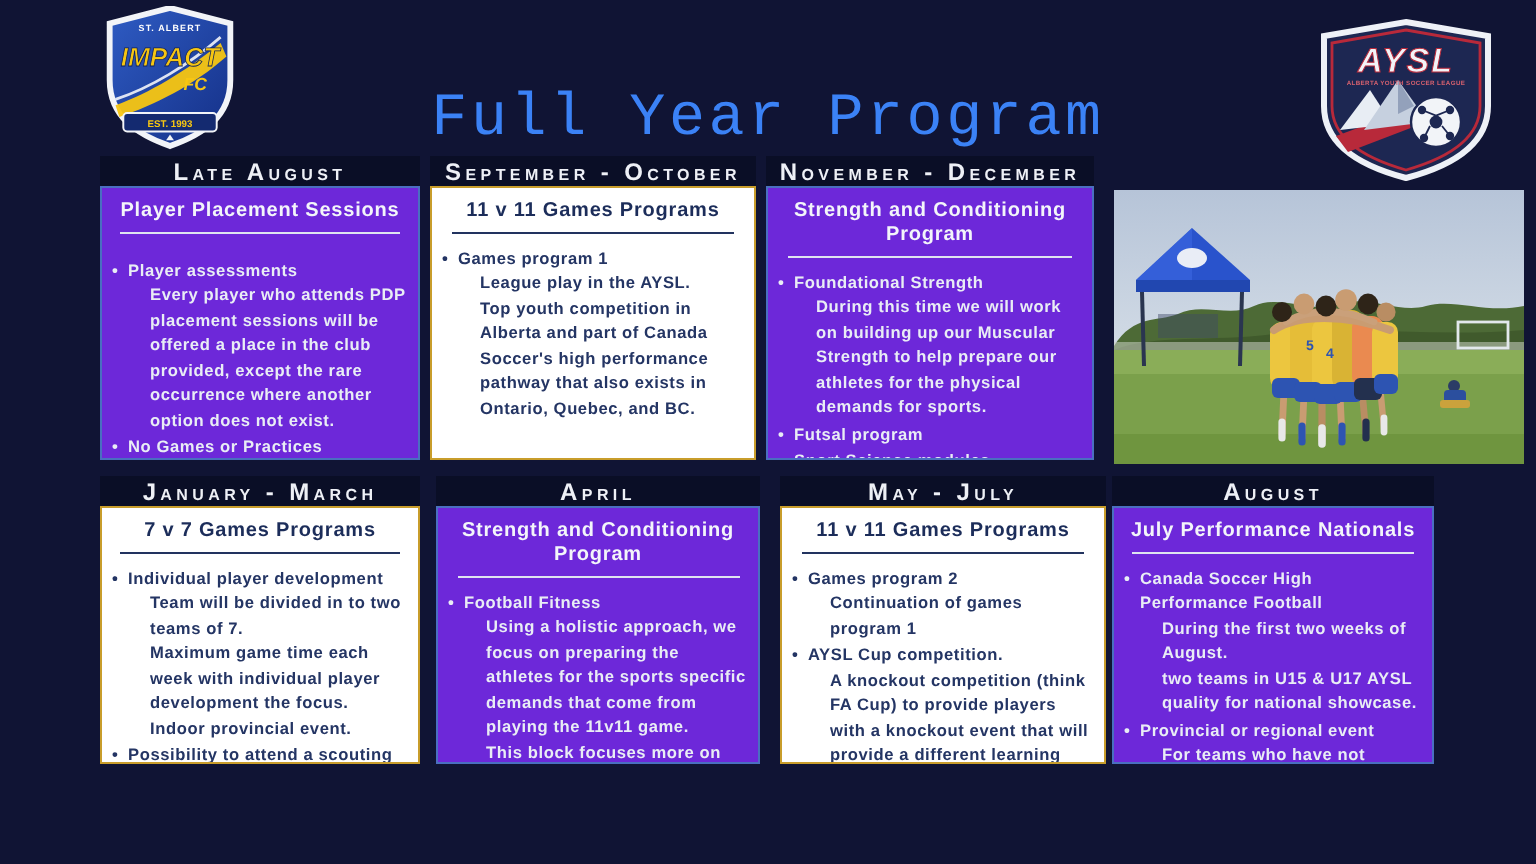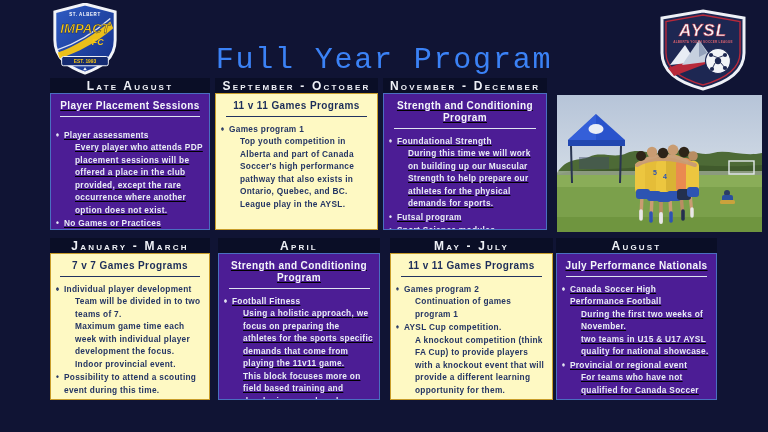--- a/index.html
+++ b/index.html
@@ -11,24 +11,24 @@
         font-size:30px;letter-spacing:1.8px;color:#3b82f6;white-space:nowrap;}
   .logo{position:absolute;}
   .logo-impact{left:44px;top:3px;width:82px;height:72px;}
   .logo-aysl{left:654px;top:9px;width:98px;height:82px;}
   
   .slot{position:absolute;}
   .period{height:15px;line-height:16px;background:#0a0e26;color:#eef0f6;
         text-align:center;font-size:12px;font-weight:bold;letter-spacing:2.2px;
         font-variant:small-caps;white-space:nowrap;overflow:hidden;}
   .card{box-sizing:border-box;padding:4px 5px;overflow:hidden;}
-  .card.blue{background:#4c1d95;border:1px solid #4a6fc0;text-decoration:underline;}
-  .card.gold{background:#fef9c3;border:1px solid #c89d2b;}
+  .card.blue{background:#6d28d9;border:1px solid #4a6fc0;}
+  .card.gold{background:#ffffff;border:1px solid #c89d2b;}
   .r1 .card{height:137px;}
-  .r2 .card{height:147px;}
+  .r2 .card{height:129px;}
   .ctitle{margin:2px 0 0;text-align:center;font-size:10px;letter-spacing:.4px;
         font-weight:bold;line-height:1.2;}
   .blue .ctitle{color:#f3f5fa;}
   .gold .ctitle{color:#1c2d5a;}
   .rule{height:1px;width:94%;margin:4px auto 6px;}
   .blue .rule{background:#dfe4f0;}
   .gold .rule{background:#22335f;}
   .blist,.sub{list-style:none;margin:0;padding:0;}
   .blist{font-size:8.3px;font-weight:bold;letter-spacing:.3px;line-height:1.5;}
   .blue .blist{color:#e9edf5;}
@@ -105,22 +105,22 @@
     </div>
   </section>
 
   <section class="slot r1" style="left:215px;top:78px;width:163px;">
     <div class="period">September - October</div>
     <div class="card gold">
       <h2 class="ctitle">11 v 11 Games Programs</h2>
       <div class="rule"></div>
       <ul class="blist">
           <li><span>Games program 1</span><ul class="sub">
+              <li><span>League play in the AYSL.</span></li>
               <li><span>Top youth competition in Alberta and part of Canada Soccer's high performance pathway that also exists in Ontario, Quebec, and BC.</span></li>
-              <li><span>League play in the AYSL.</span></li>
             </ul></li>
         </ul>
     </div>
   </section>
 
   <section class="slot r1" style="left:383px;top:78px;width:164px;">
     <div class="period">November - December</div>
     <div class="card blue">
       <h2 class="ctitle">Strength and Conditioning Program</h2>
       <div class="rule"></div>
@@ -264,21 +264,21 @@
     </div>
   </section>
 
   <section class="slot r2" style="left:556px;top:238px;width:161px;">
     <div class="period">August</div>
     <div class="card blue">
       <h2 class="ctitle">July Performance Nationals</h2>
       <div class="rule"></div>
       <ul class="blist">
           <li><span>Canada Soccer High Performance Football</span><ul class="sub">
-              <li><span>During the first two weeks of November.</span></li>
+              <li><span>During the first two weeks of August.</span></li>
               <li><span>two teams in U15 &amp; U17 AYSL quality for national showcase.</span></li>
             </ul></li>
           <li><span>Provincial or regional event</span><ul class="sub">
               <li><span>For teams who have not qualified for Canada Soccer event.</span></li>
             </ul></li>
         </ul>
     </div>
   </section>
 
 </div>

